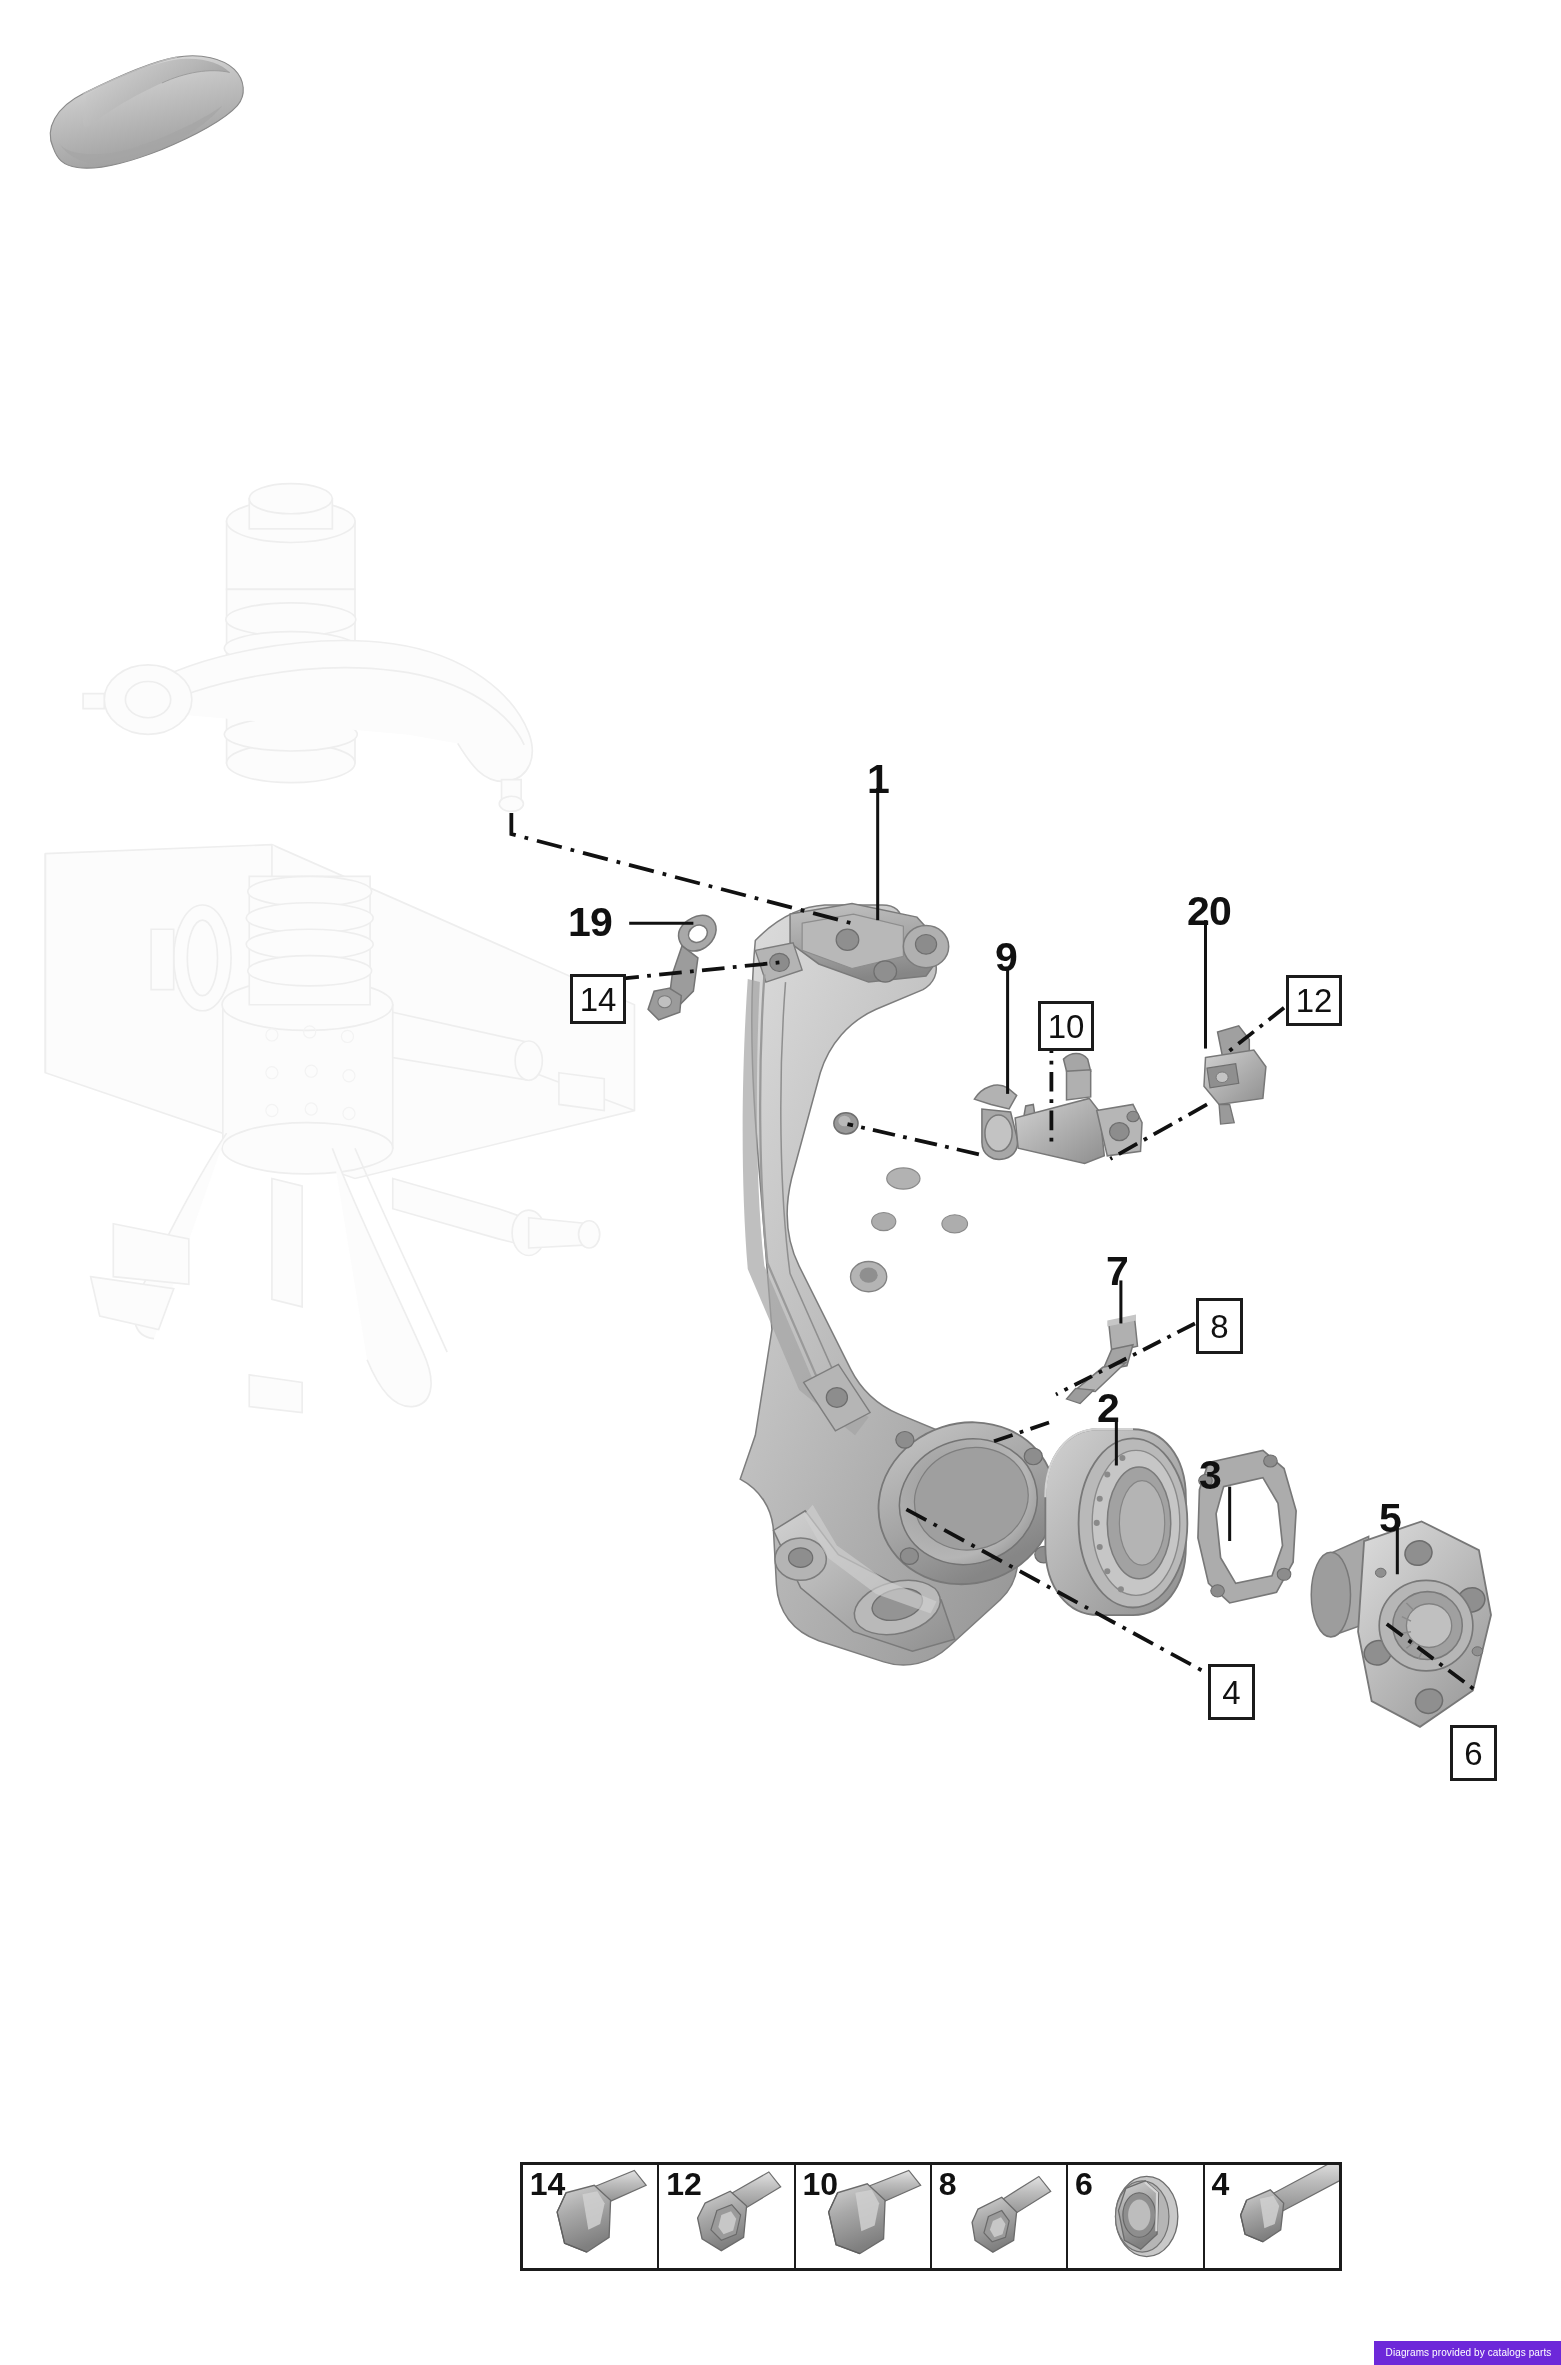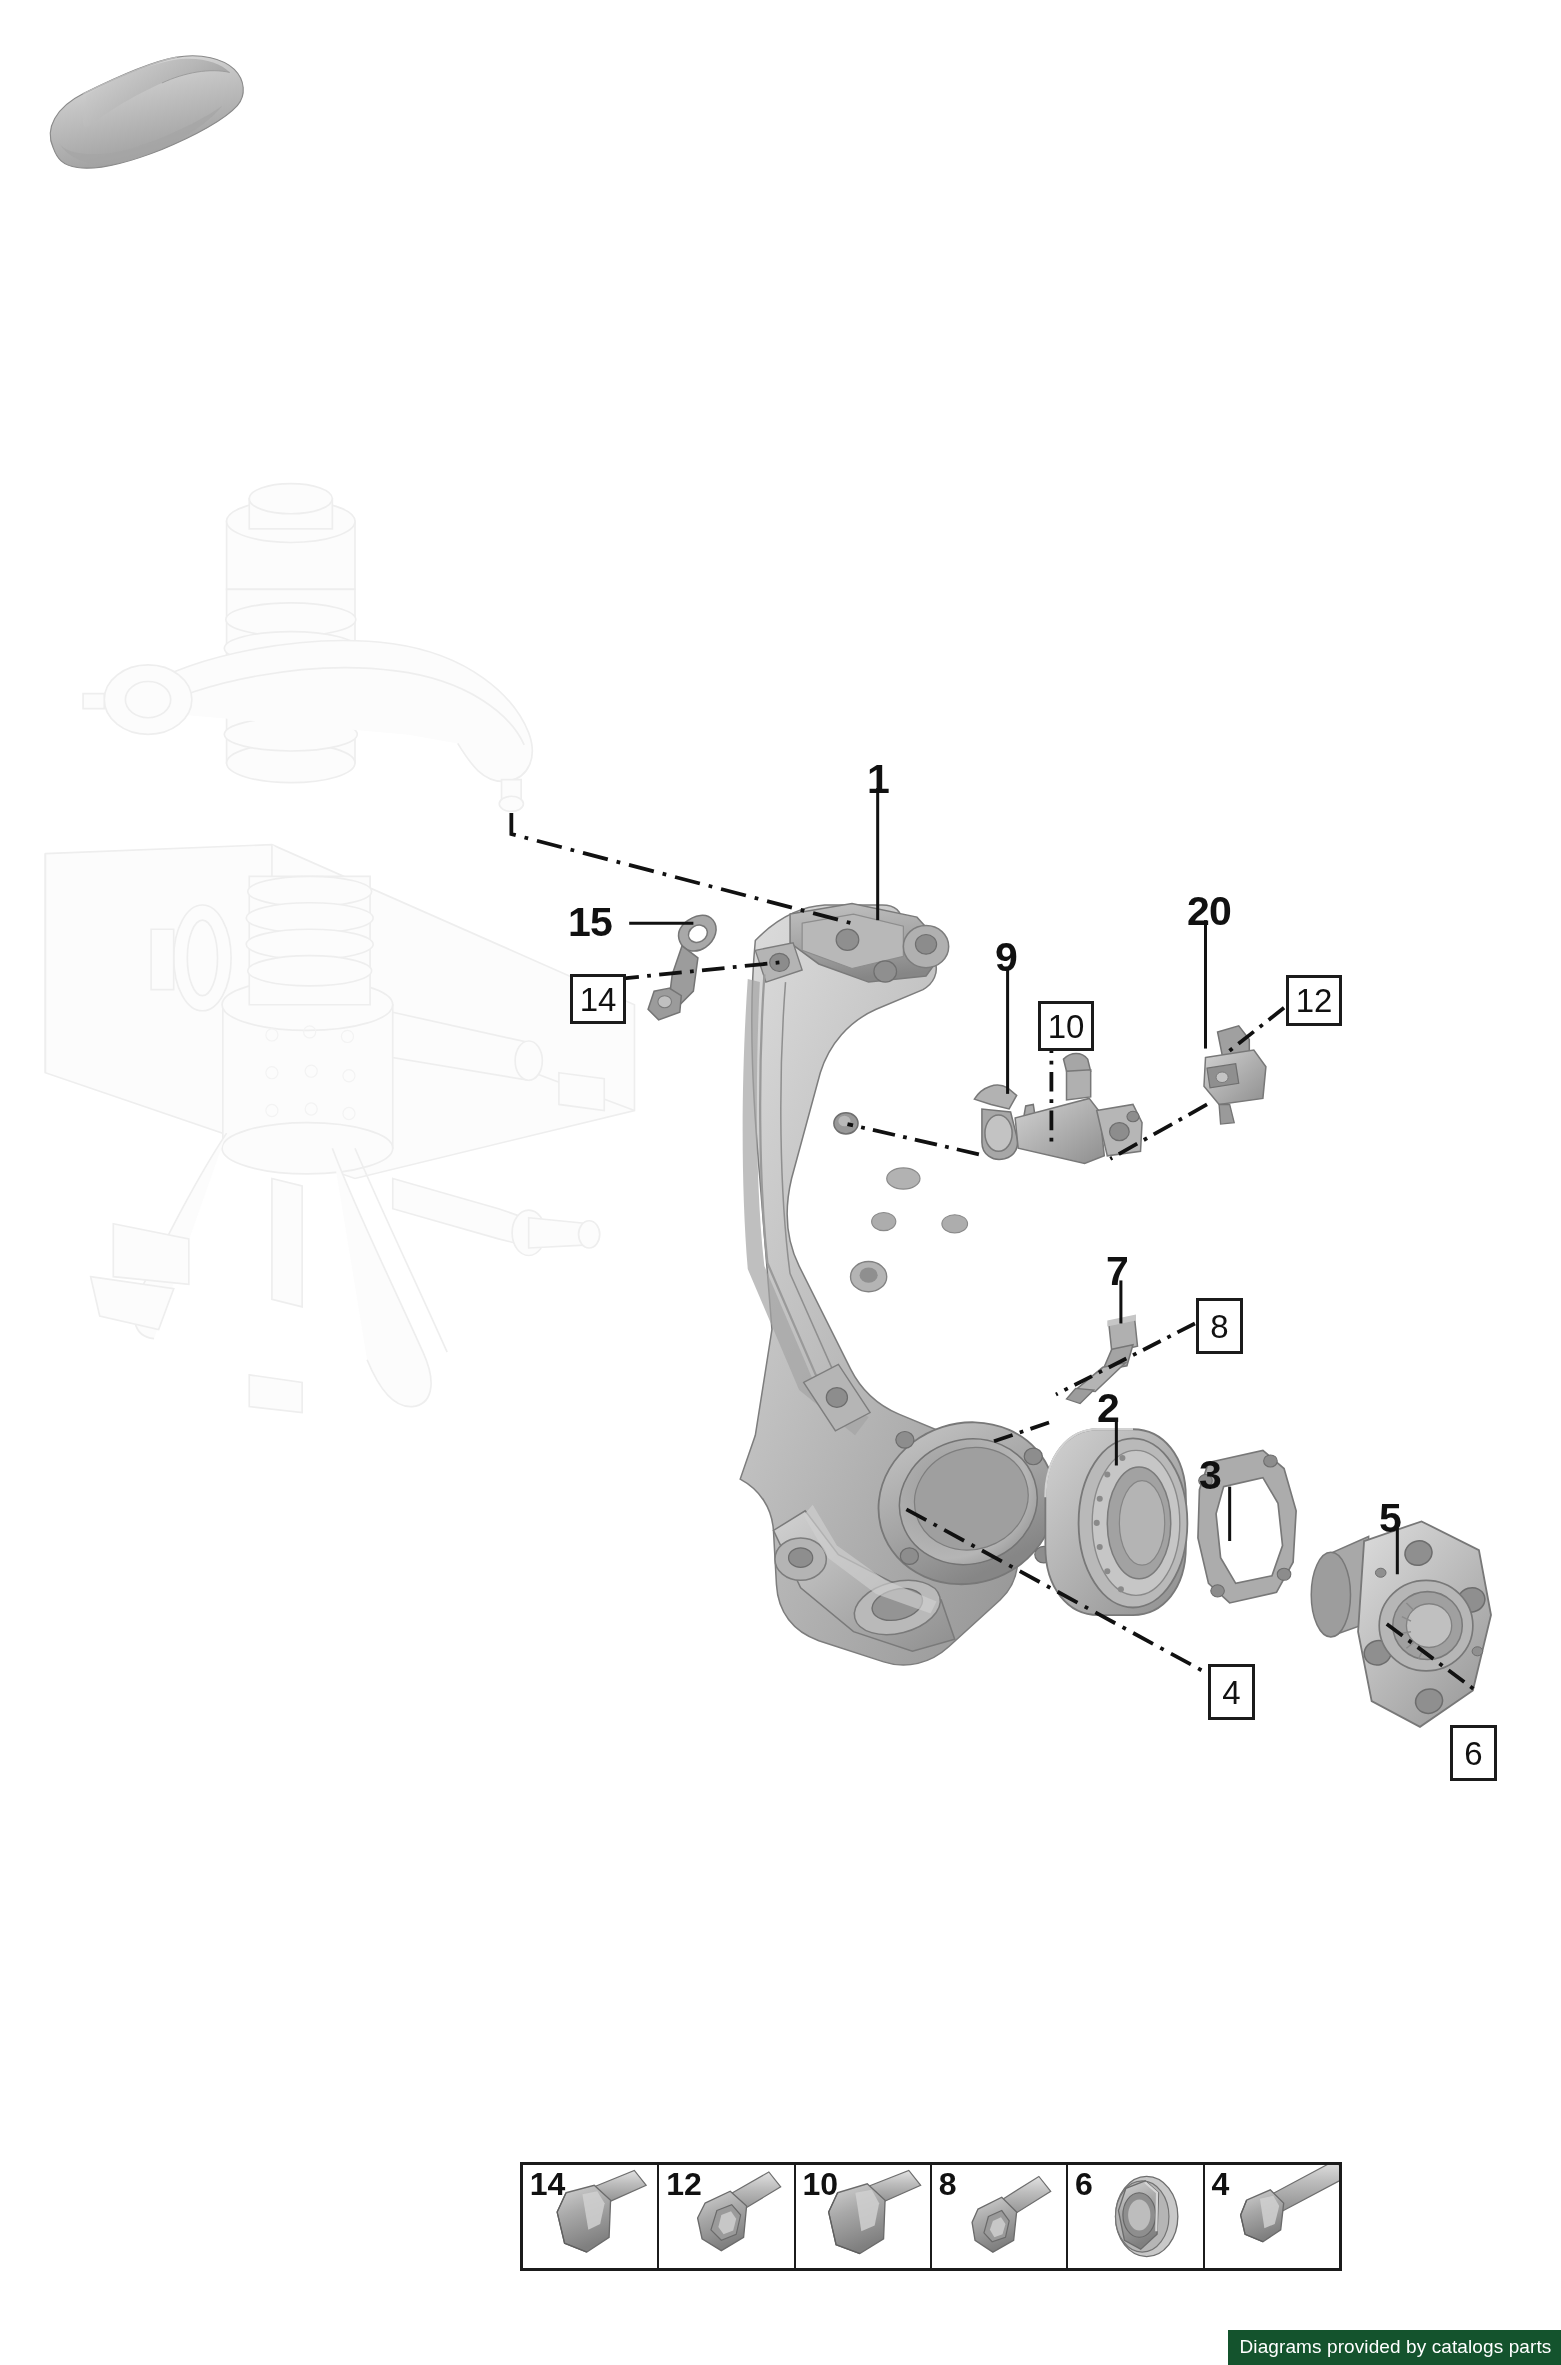--- a/index.html
+++ b/index.html
@@ -52,24 +52,24 @@
     position:absolute;left:6.8px;top:3px;
     font-size:32px;font-weight:bold;color:#111;
     font-family:"Liberation Sans", sans-serif;
     line-height:1;z-index:3;
   }
   .legend-art{position:absolute;left:0;top:0;width:100%;height:100%;}
   
   .watermark{
     position:absolute;
     right:0px;bottom:0px;
-    background:#14532d;
+    background:#6d28d9;
     color:#ffffff;
     font-family:"Liberation Sans", sans-serif;
-    font-size:19px;
+    font-size:10px;
     padding:6.8px 10.6px 7.6px 12px;
     letter-spacing:0.1px;
     white-space:nowrap;
   }
   .vehicle-icon{position:absolute;left:13.6px;top:15px;width:249px;height:219px;}
 </style>
 </head>
 <body>
 
 <div class="stage">
@@ -445,21 +445,21 @@
   <div class="callout-num callout-plain" style="left:1199px;top:1455px;">3</div>
   <div class="callout-boxed" style="left:1208px;top:1664px;width:47px;height:56px;">4</div>
   <div class="callout-num callout-plain" style="left:1379px;top:1498px;">5</div>
   <div class="callout-boxed" style="left:1450px;top:1725px;width:47px;height:56px;">6</div>
   <div class="callout-num callout-plain" style="left:1106px;top:1251px;">7</div>
   <div class="callout-boxed" style="left:1196px;top:1298px;width:47px;height:56px;">8</div>
   <div class="callout-num callout-plain" style="left:995px;top:937px;">9</div>
   <div class="callout-boxed" style="left:1038px;top:1001px;width:56px;height:50px;">10</div>
   <div class="callout-num callout-plain" style="left:1187px;top:891px;">20</div>
   <div class="callout-boxed" style="left:1286px;top:975px;width:56px;height:51px;">12</div>
-  <div class="callout-num callout-plain" style="left:568px;top:902px;">15</div>
+  <div class="callout-num callout-plain" style="left:568px;top:902px;">19</div>
   <div class="callout-boxed" style="left:570px;top:974px;width:56px;height:50px;">14</div>
 
   <div class="legend">
 
     <div class="legend-cell">
       <div class="legend-num">14</div>
       <svg class="legend-art" viewBox="0 0 181 136">
         <path d="M96 28 L150 6 L166 26 L112 50 Z" fill="url(#shaftGrad)" stroke="#6e6e6e" stroke-width="1.6"></path>
         <path d="M58 36 L96 26 L118 46 L116 96 L86 116 L56 104 L46 62 Z" fill="url(#boltGrad)" stroke="#6b6b6b" stroke-width="1.8"></path>
         <path d="M80 38 L100 34 L110 50 L104 78 L88 86 Z" fill="#d0d0d0" opacity="0.85"></path>

